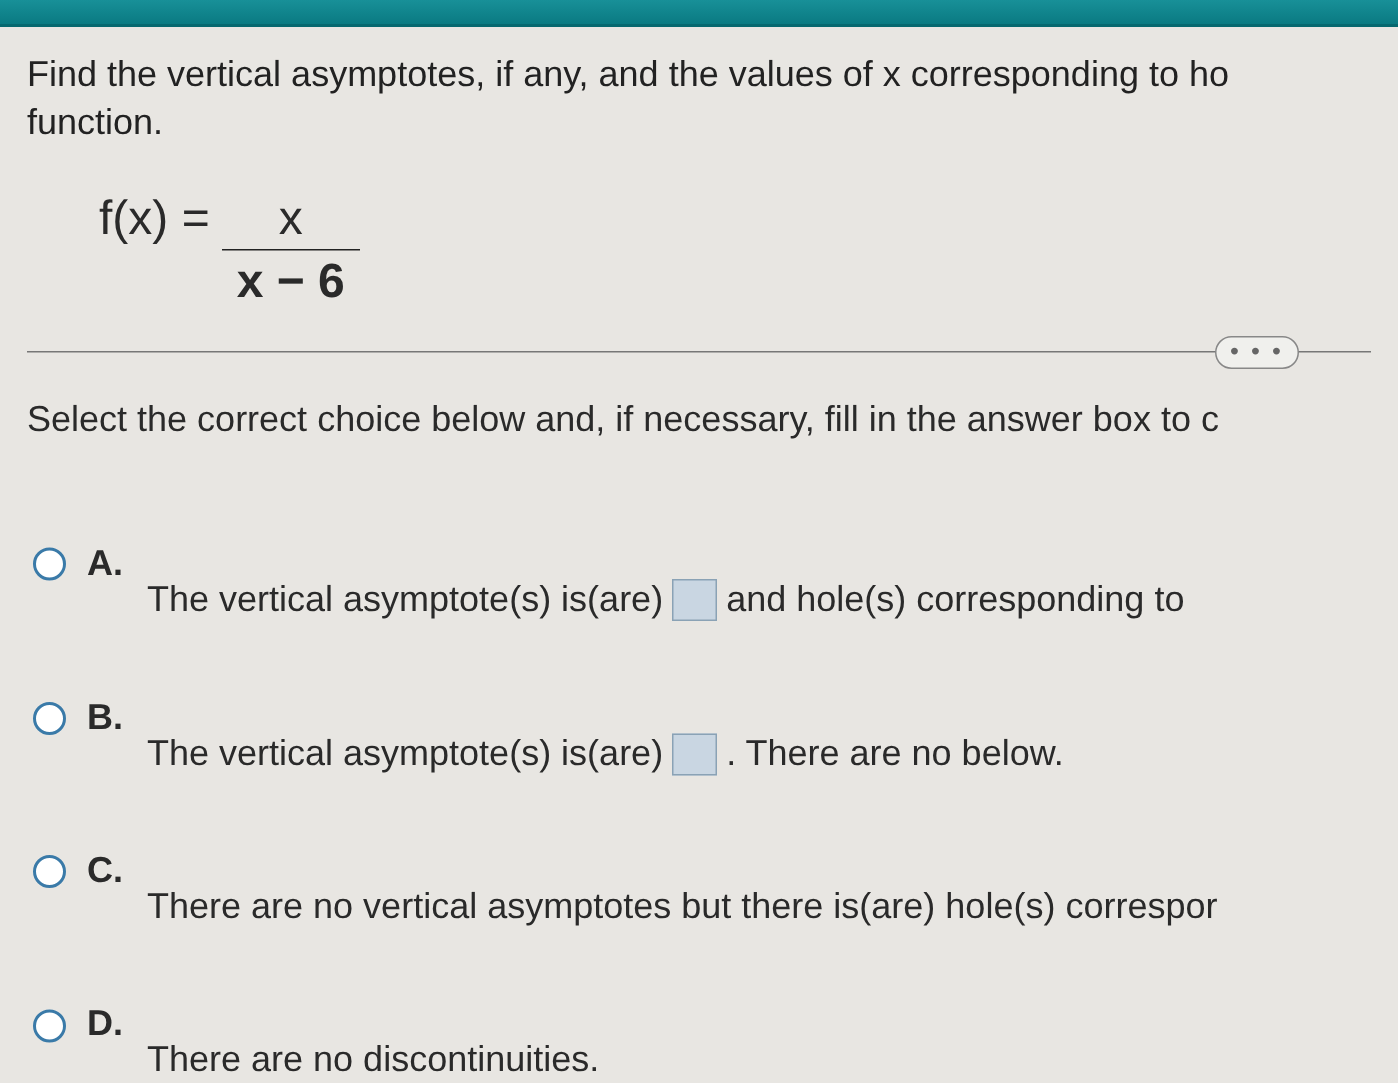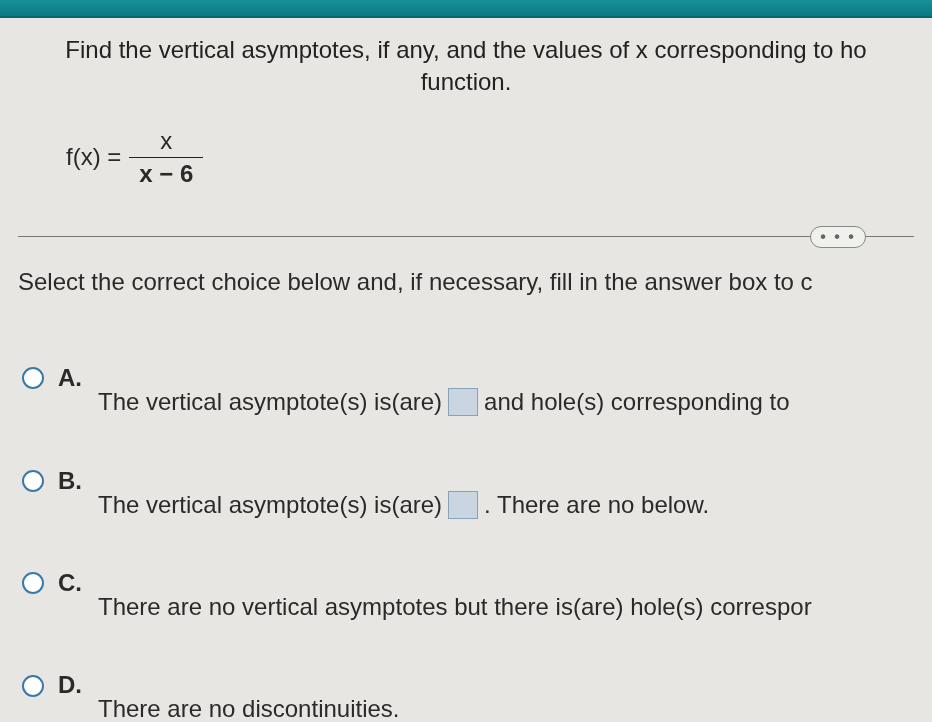--- a/index.html
+++ b/index.html
@@ -16,27 +16,26 @@
       border-bottom: 2px solid #06686f;
     }
     .content {
       padding: 16px 18px;
       color: #2a2a2a;
     }
     .question-text {
       font-size: 24px;
       line-height: 1.35;
       color: #222;
-      text-align: center;
     }
     .equation-row {
       display: flex;
-      align-items: center;
-      margin: 28px 0 38px 48px;
-      font-size: 24px;
+      align-items: flex-start;
+      margin: 28px 0 18px 48px;
+      font-size: 32px;
       font-family: Arial, sans-serif;
     }
     .fx { margin-right: 4px; }
     .fraction {
       display: inline-flex;
       flex-direction: column;
       align-items: center;
       vertical-align: middle;
       margin-left: 4px;
     }

